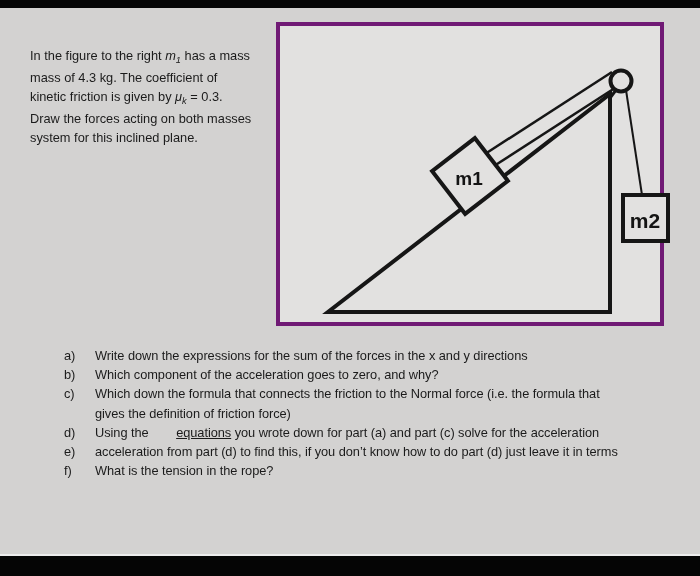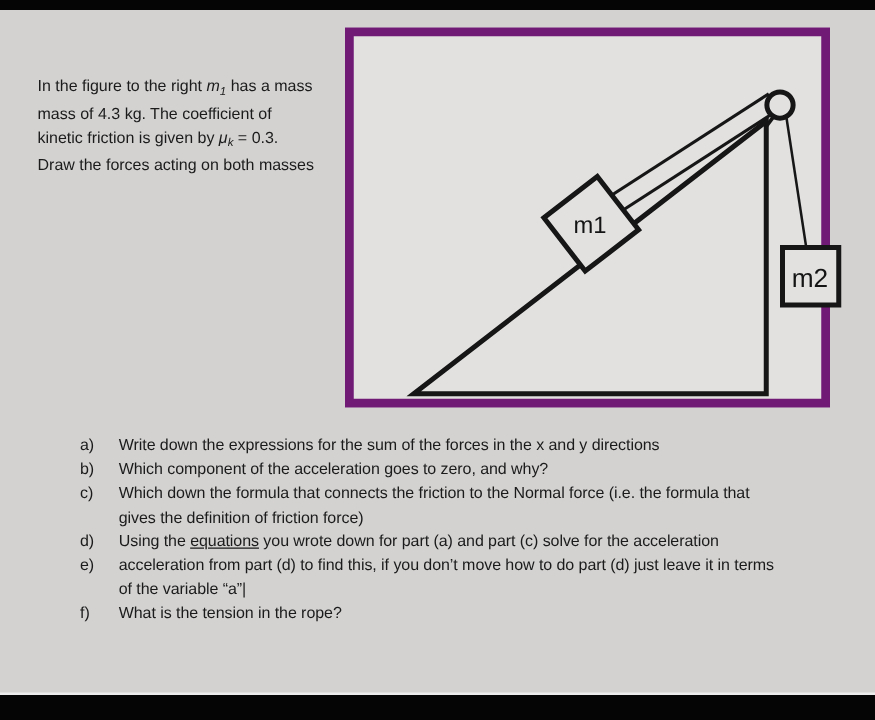--- a/index.html
+++ b/index.html
@@ -8,32 +8,32 @@
     background:#050505;
     font-family:"Liberation Sans", sans-serif;
   }
   .page{
     position:absolute;left:0;top:8px;width:700px;height:548px;
     background:var(--page-bg,#d3d2d1);
     border-bottom:2px solid #ededed;
     box-sizing:border-box;
   }
   .intro{
-    position:absolute;left:30px;top:51px;width:260px;
+    position:absolute;left:30px;top:38px;width:260px;
     font-size:12.8px;line-height:19.6px;color:var(--ink,#1b1b1b);
   }
   .tline{white-space:nowrap;}
   .seg-n{font-style:normal;}
   .seg-i{font-style:italic;}
   .seg-s{font-style:italic;font-size:.72em;position:relative;top:.28em;}
-  .seg-u{text-decoration:underline;}
+  .seg-u{text-decoration:underline;margin-left:24px;}
   .figure{
     position:absolute;left:276px;top:14px;width:388px;height:304px;
     background:var(--figure-bg,#e2e1e0);
-    border:7px solid #701a75;box-sizing:border-box;
+    border:4px solid #701a75;box-sizing:border-box;font-weight:bold;
   }
   .figure svg{display:block;}
   .questions{
     position:absolute;left:64px;top:338px;width:612px;
     font-size:12.8px;line-height:19.2px;color:var(--ink,#1b1b1b);
     letter-spacing:-0.05px;
   }
   .qrow{display:flex;align-items:flex-start;}
   .qlabel{width:31px;flex:none;}
   .qbody{flex:1;min-width:0;}
@@ -45,20 +45,21 @@
 </head>
 <body>
 
 <div class="page">
 
   <div class="intro">
       <div class="tline"><span class="seg-n">In the figure to the right </span><span class="seg-i">m</span><span class="seg-s">1</span><span class="seg-n"> has a mass</span></div>
       <div class="tline"><span class="seg-n">mass of 4.3 kg.  The coefficient of</span></div>
       <div class="tline"><span class="seg-n">kinetic friction is given by </span><span class="seg-i">μ</span><span class="seg-s">k</span><span class="seg-n"> = 0.3.</span></div>
       <div class="tline"><span class="seg-n">Draw the forces acting on both masses</span></div>
+      <div class="tline"><span class="seg-n">system for this inclined plane.</span></div>
     </div>
 
   <div class="figure">
     <svg width="402" height="302" viewBox="0 0 402 302">
 
       <polygon points="48,286 330,286 330,68" fill="none" stroke="#161616" stroke-width="4" stroke-linejoin="miter"></polygon>
 
       <line x1="332" y1="46" x2="205" y2="128" stroke="#161616" stroke-width="2.5"></line>
       <line x1="338" y1="60" x2="214" y2="140" stroke="#161616" stroke-width="2.5"></line>
 
@@ -100,22 +101,21 @@
       </div>
       <div class="qrow">
         <span class="qlabel">d)</span>
         <div class="qbody">
           <div class="tline"><span class="seg-n">Using the </span><span class="seg-u">equations</span><span class="seg-n"> you wrote down for part (a) and part (c) solve for the acceleration</span></div>
         </div>
       </div>
       <div class="qrow">
         <span class="qlabel">e)</span>
         <div class="qbody">
-          <div class="tline"><span class="seg-n">acceleration from part (d) to find this, if you don’t move how to do part (d) just leave it in terms</span></div>
-          <div class="tline"><span class="seg-n">of the variable “a”|</span></div>
+          <div class="tline"><span class="seg-n">acceleration from part (d) to find this, if you don’t know how to do part (d) just leave it in terms</span></div>
         </div>
       </div>
       <div class="qrow">
         <span class="qlabel">f)</span>
         <div class="qbody">
           <div class="tline"><span class="seg-n">What is the tension in the rope?</span></div>
         </div>
       </div>
     </div>
 

